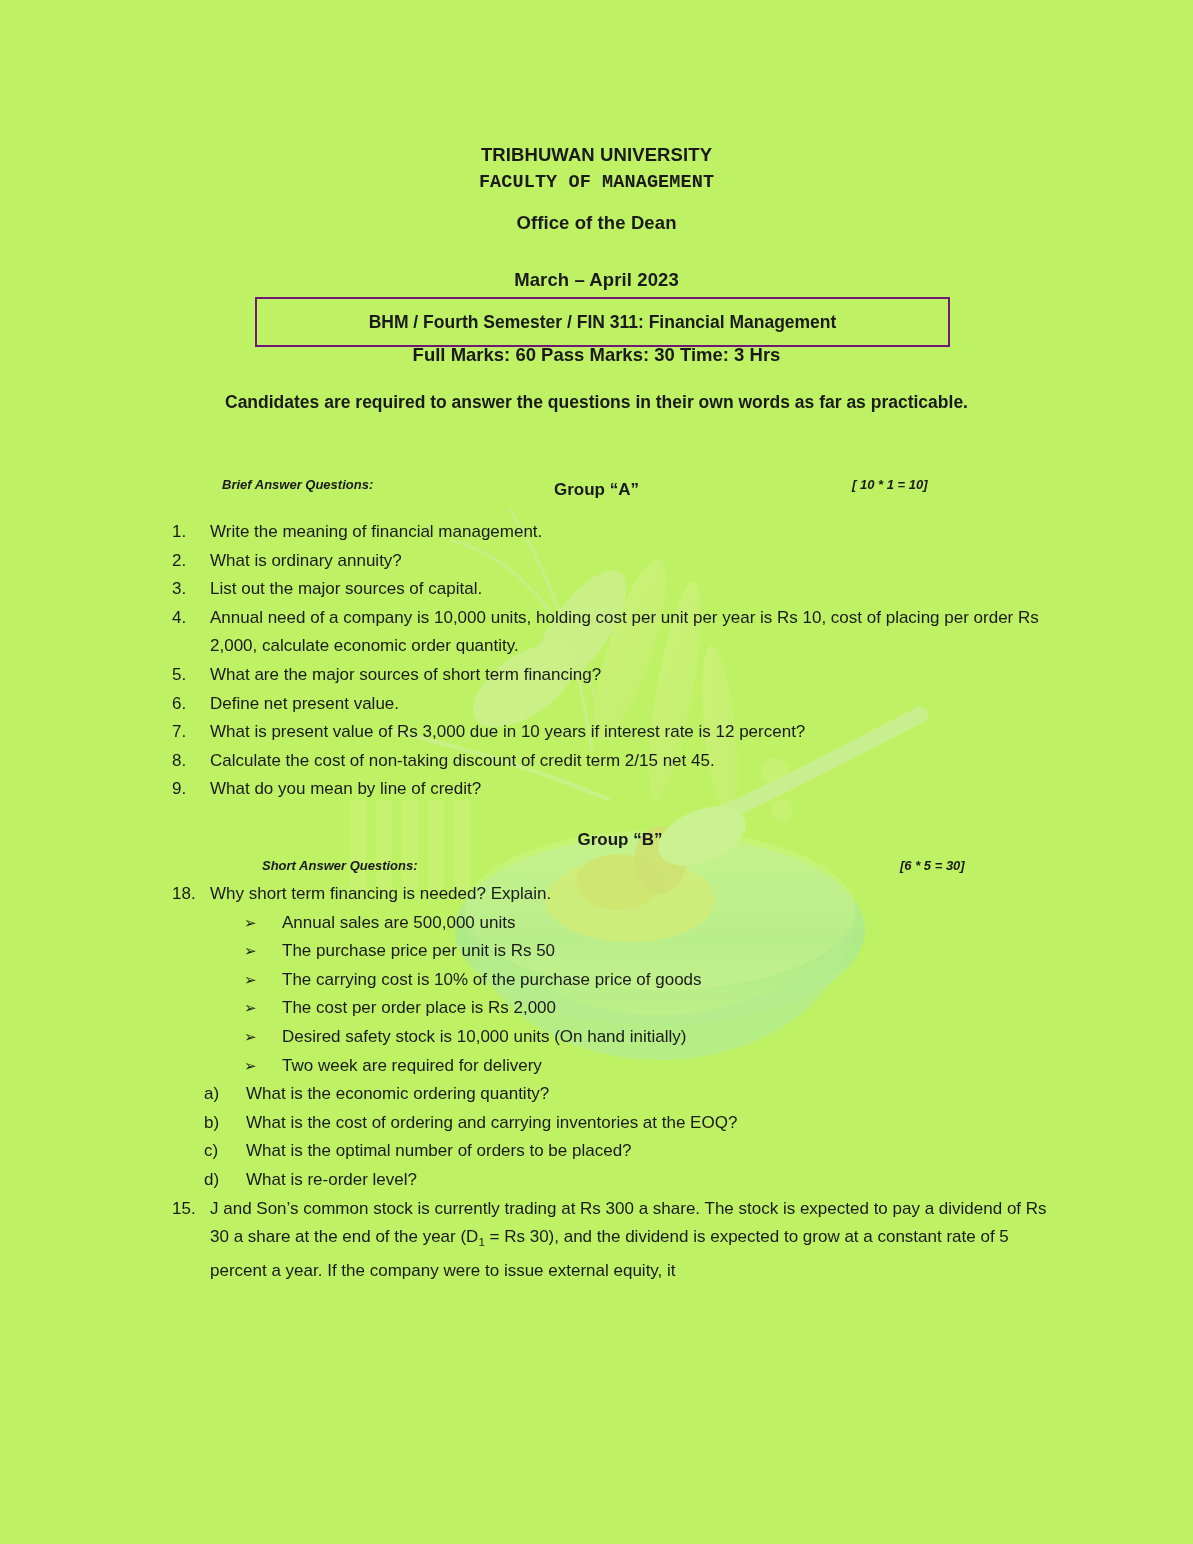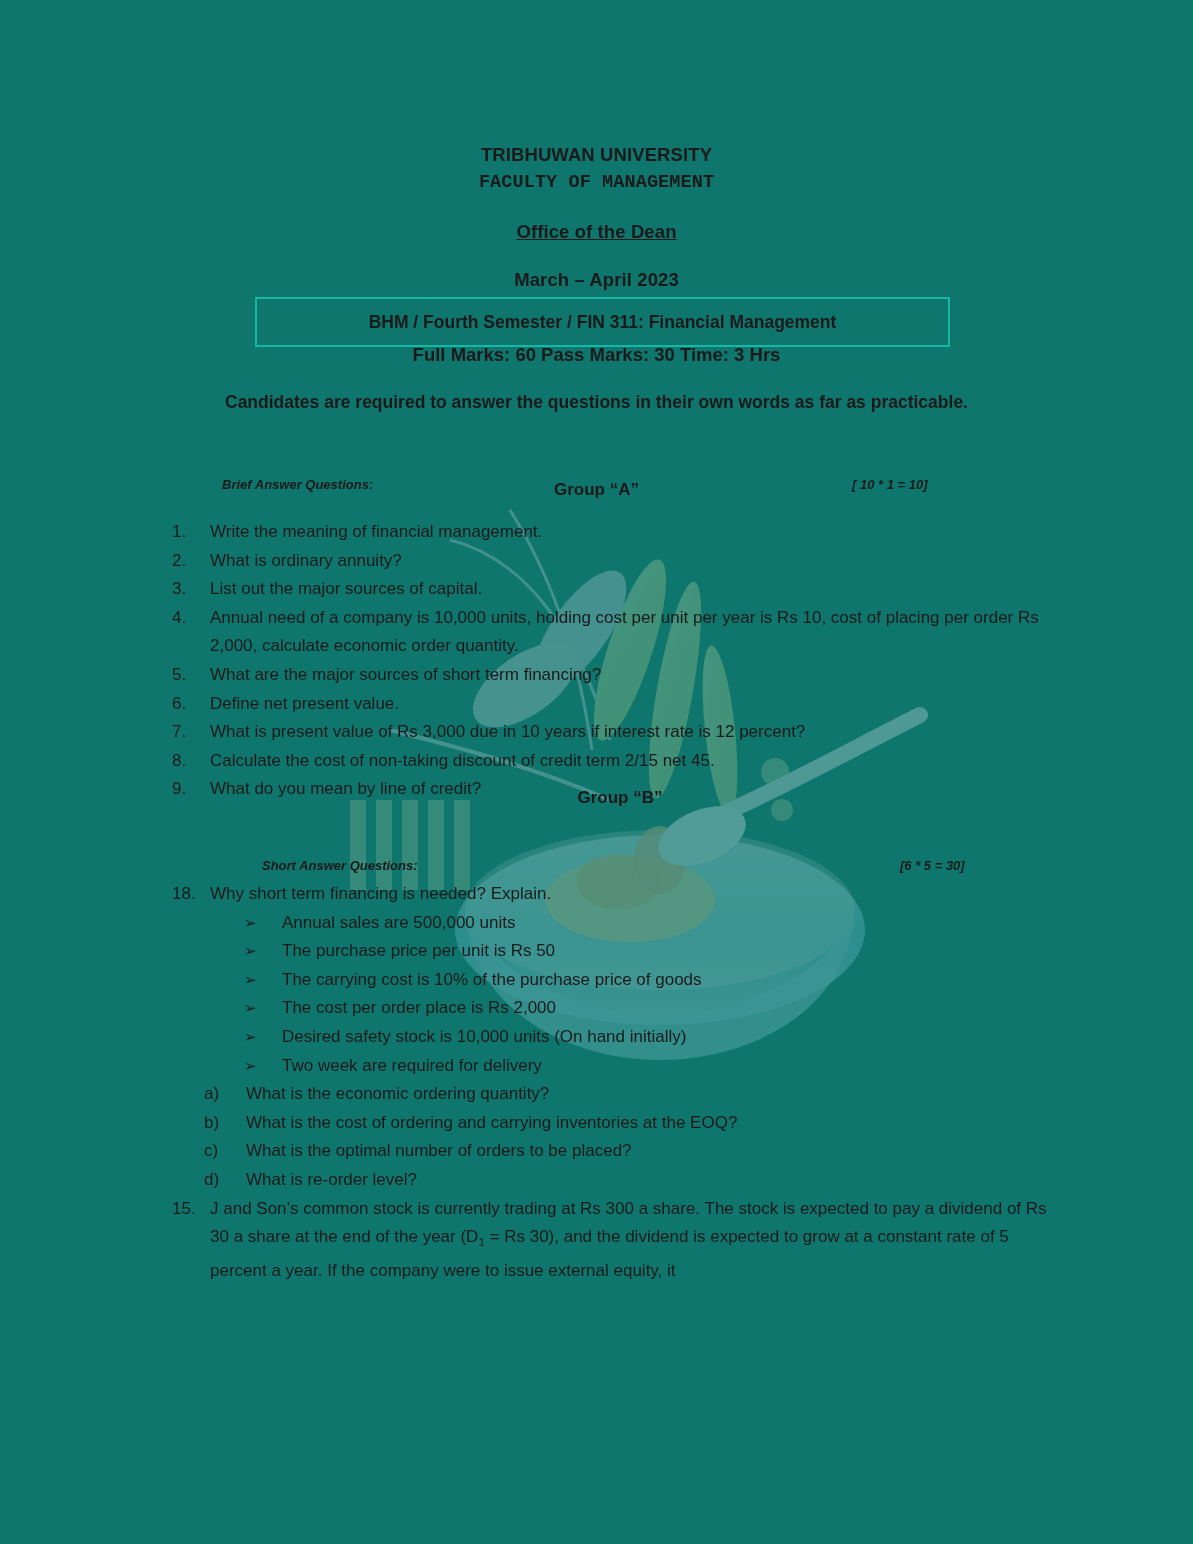--- a/index.html
+++ b/index.html
@@ -8,21 +8,21 @@
     background: #ffffff;
   }
   body {
     font-family: "Liberation Sans", sans-serif;
     color: #1a1a1a;
   }
   .page {
     position: relative;
     width: 1193px;
     height: 1544px;
-    background: #0f766e;
+    background: #bef264;
     overflow: hidden;
   }
 
   
   .watermark {
     position: absolute;
     left: 330px;
     top: 500px;
     width: 620px;
     height: 620px;
@@ -40,30 +40,30 @@
   }
 
   .hdr-line {
     text-align: center;
     font-weight: bold;
     font-size: 18.5px;
     letter-spacing: 0.1px;
   }
   .hdr-1 { position:absolute; left:0; right:0; top:144px; }
   .hdr-2 { position:absolute; left:0; right:0; top:172px;font-family:Liberation Mono, monospace; }
-  .hdr-3 { position:absolute; left:0; right:0; top:221px;text-decoration:underline; }
+  .hdr-3 { position:absolute; left:0; right:0; top:212px; }
   .hdr-4 { position:absolute; left:0; right:0; top:269px; }
 
   .subject-box {
     position: absolute;
     left: 255px;
     top: 297px;
     width: 695px;
     height: 50px;
-    border: 2px solid #14b8a6;
+    border: 2px solid #701a75;
     box-sizing: border-box;
     display: flex;
     align-items: center;
     justify-content: center;
   }
   .subject-box span {
     font-weight: bold;
     font-size: 17.5px;
   }
 
@@ -86,21 +86,21 @@
   }
 
   .group-head {
     position: absolute;
     left: 0; right: 0;
     text-align: center;
     font-weight: bold;
     font-size: 17px;
   }
   .group-a-head { top: 444px; margin-top: 36px; }
-  .group-b-head { top: 788px; padding-left: 47px; }
+  .group-b-head { top: 830px; padding-left: 47px; }
 
   .qhead-row {
     position: absolute;
     font-weight: bold;
     font-size: 13px;
     font-style: italic;
   }
   .qhead-a-label { left: 222px; top: 477px; }
   .qhead-a-marks { left: 852px; top: 477px; }
   .qhead-b-label { left: 262px; top: 858px; }

